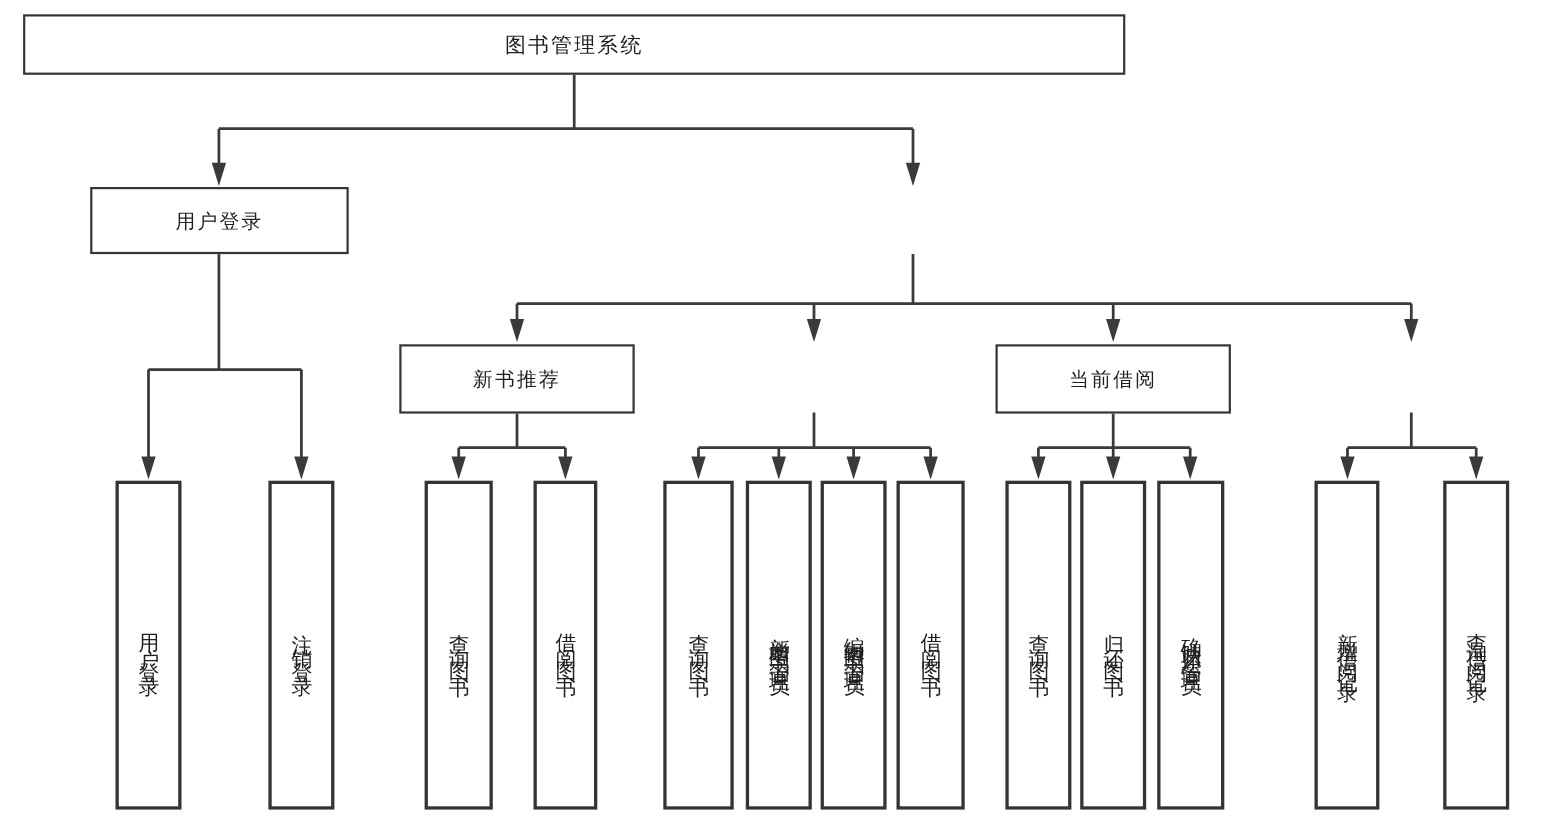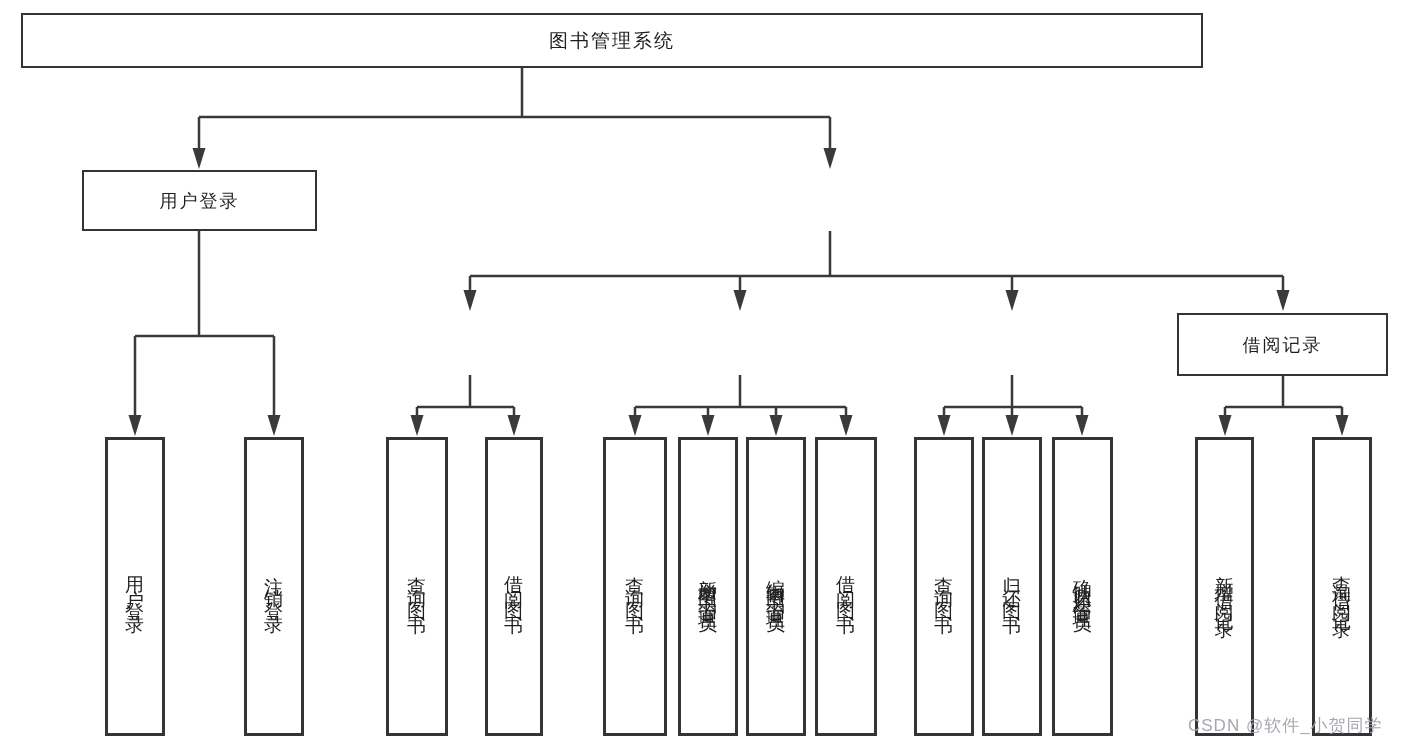--- a/index.html
+++ b/index.html
@@ -82,30 +82,33 @@
         <polygon points="769.5,415 782.5,415 776,436"></polygon>
         <polygon points="839.5,415 852.5,415 846,436"></polygon>
         <polygon points="937.5,415 950.5,415 944,436"></polygon>
         <polygon points="1005.5,415 1018.5,415 1012,436"></polygon>
         <polygon points="1075.5,415 1088.5,415 1082,436"></polygon>
         <polygon points="1218.5,415 1231.5,415 1225,436"></polygon>
         <polygon points="1335.5,415 1348.5,415 1342,436"></polygon>
       </g>
   </svg>
 
-  <div class="box hbox root" style="left:21px;top:13px;width:1182px;height:55px;">
+  <div class="box hbox root" style="left:21px;top:13px;width:1002px;height:55px;">
     <span>图书管理系统</span>
   </div>
 
   <div class="box hbox" style="left:82px;top:170px;width:235px;height:61px;">
     <span>用户登录</span>
   </div>
 
-  <div class="box hbox" style="left:1177px;top:313px;width:211px;height:63px;">
-    <span>借阅记录</span>
+  <div class="box hbox" style="left:363px;top:313px;width:214px;height:63px;">
+    <span>新书推荐</span>
+  </div>
+  <div class="box hbox" style="left:905px;top:313px;width:214px;height:63px;">
+    <span>当前借阅</span>
   </div>
 
   <div class="box leaf" style="left:105px;top:437px;width:60px;height:299px;">
     <span class="vtext">用户登录</span>
   </div>
   <div class="box leaf" style="left:244px;top:437px;width:60px;height:299px;">
     <span class="vtext">注销登录</span>
   </div>
 
   <div class="box leaf" style="left:386px;top:437px;width:62px;height:299px;">
@@ -138,14 +141,13 @@
     <span class="vtext">确认归还（管理员）</span>
   </div>
 
   <div class="box leaf semi" style="left:1195px;top:437px;width:59px;height:299px;">
     <span class="vtext">新增借阅记录</span>
   </div>
   <div class="box leaf semi" style="left:1312px;top:437px;width:60px;height:299px;">
     <span class="vtext">查询借阅记录</span>
   </div>
 
-  <div id="watermark">CSDN @软件_小贺同学</div>
 </div>
 
 </body></html>

